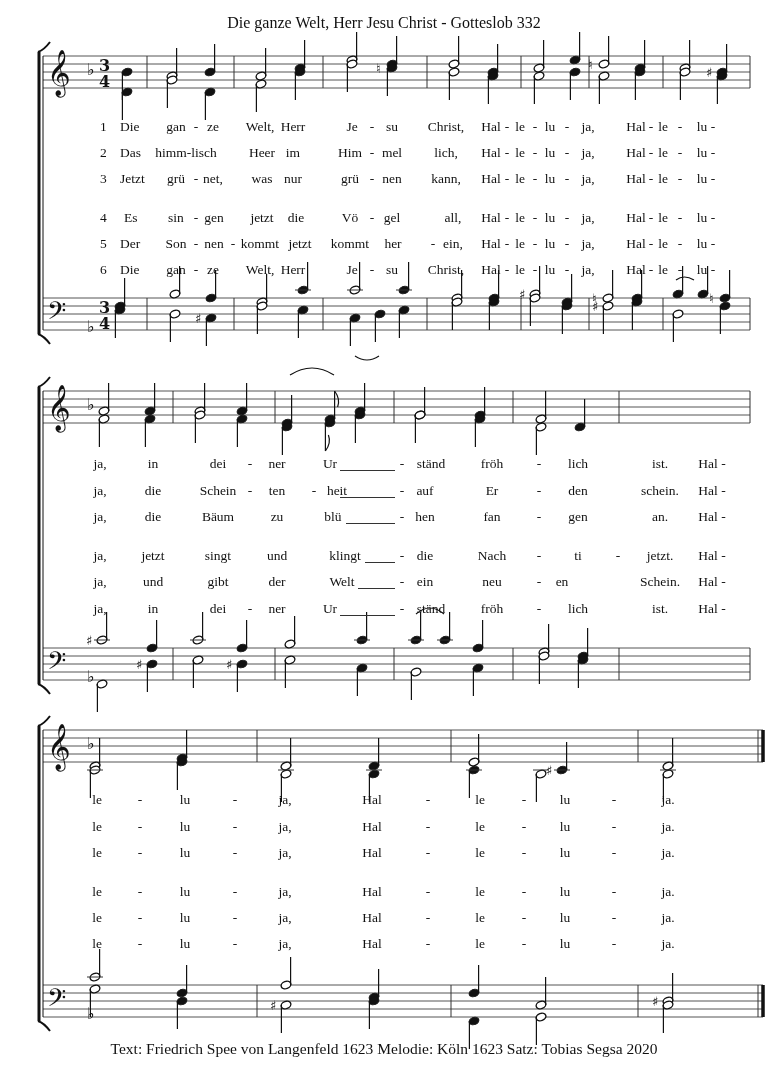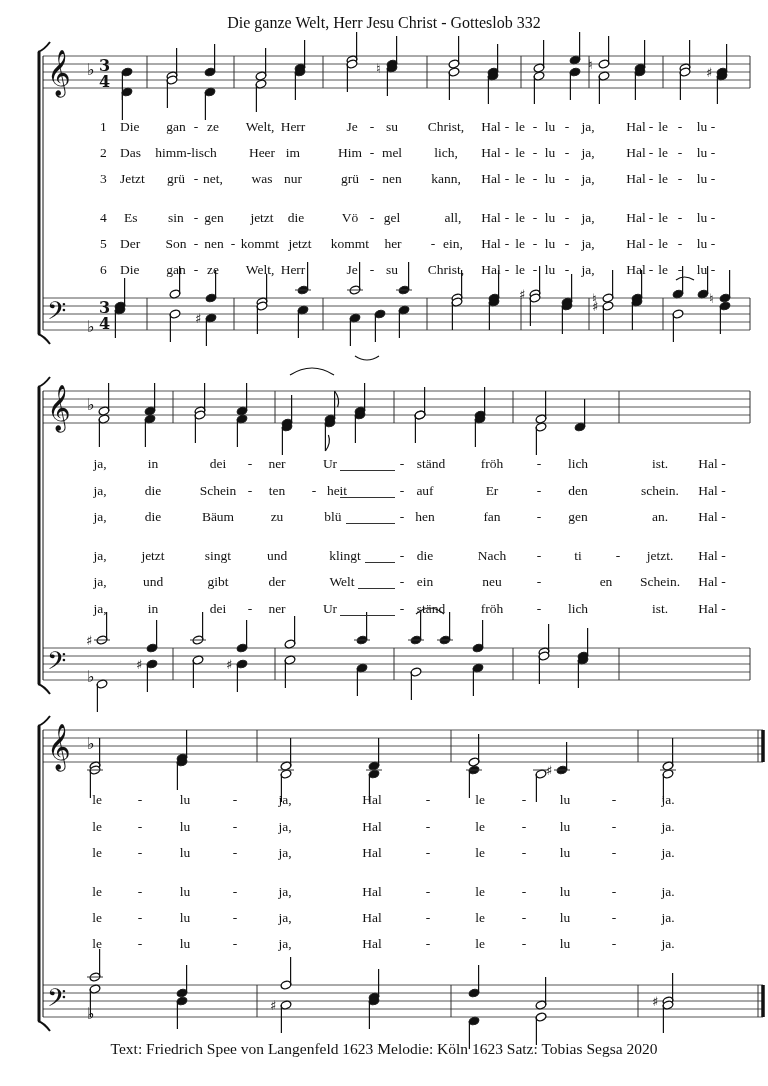--- a/index.html
+++ b/index.html
@@ -613,21 +613,21 @@
     <div style="position: absolute; left: 365px; top: 562px; width: 30px; border-top: 1px solid rgb(51, 51, 51);"></div>
     <div class="lyr" style="left: 100px; top: 574px;">ja,</div>
     <div class="lyr" style="left: 153px; top: 574px;">und</div>
     <div class="lyr" style="left: 218px; top: 574px;">gibt</div>
     <div class="lyr" style="left: 277px; top: 574px;">der</div>
     <div class="lyr" style="left: 342px; top: 574px;">Welt</div>
     <div class="lyr" style="left: 402px; top: 574px;">-</div>
     <div class="lyr" style="left: 425px; top: 574px;">ein</div>
     <div class="lyr" style="left: 492px; top: 574px;">neu</div>
     <div class="lyr" style="left: 539px; top: 574px;">-</div>
-    <div class="lyr" style="left: 606px; top: 574px;">en</div>
+    <div class="lyr" style="left: 562px; top: 574px;">en</div>
     <div class="lyr" style="left: 660px; top: 574px;">Schein.</div>
     <div class="lyr" style="left: 712px; top: 574px;">Hal -</div>
     <div style="position: absolute; left: 358px; top: 588px; width: 37px; border-top: 1px solid rgb(51, 51, 51);"></div>
     <div class="lyr" style="left: 100px; top: 601px;">ja,</div>
     <div class="lyr" style="left: 153px; top: 601px;">in</div>
     <div class="lyr" style="left: 218px; top: 601px;">dei</div>
     <div class="lyr" style="left: 250px; top: 601px;">-</div>
     <div class="lyr" style="left: 277px; top: 601px;">ner</div>
     <div class="lyr" style="left: 330px; top: 601px;">Ur</div>
     <div class="lyr" style="left: 402px; top: 601px;">-</div>

